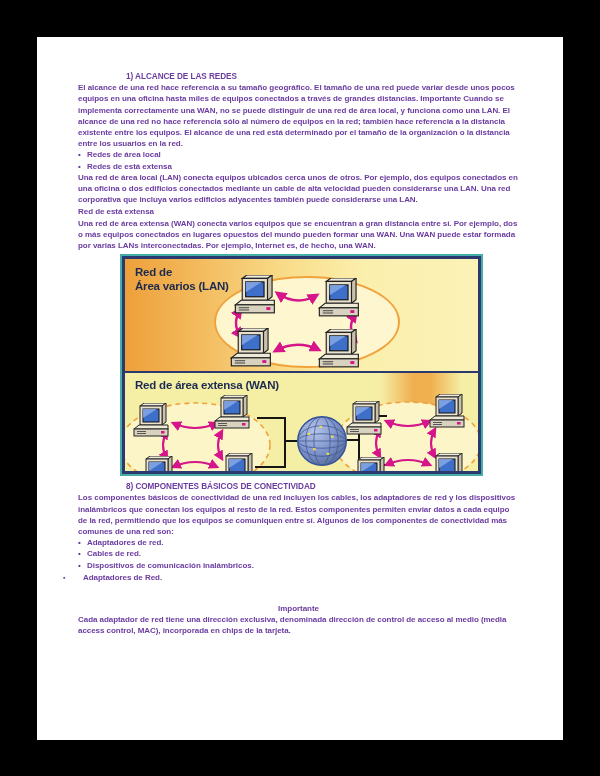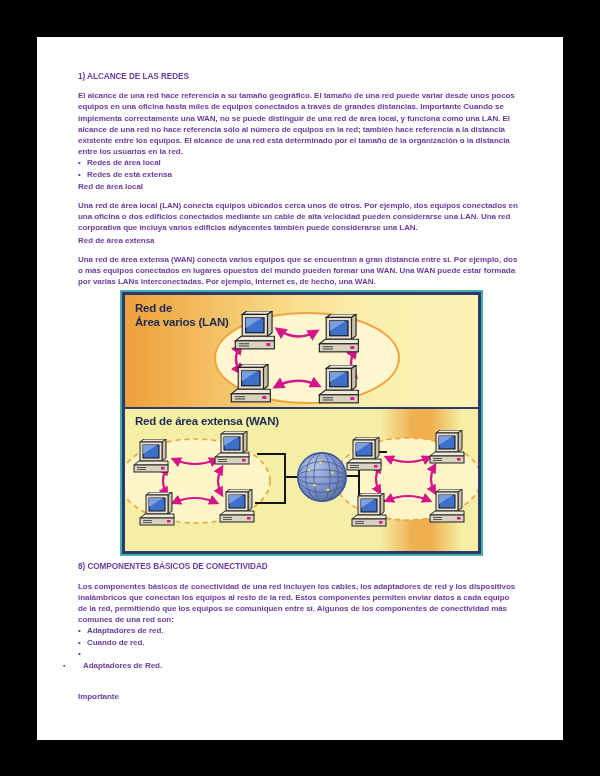--- a/index.html
+++ b/index.html
@@ -8,52 +8,52 @@
 
   .paper {
     position:absolute; left:37px; top:37px; width:526px; height:703px;
     background:#ffffff;
   }
   .content {
     position:absolute; left:41px; top:34px; width:441px;
     color:#6B3CA0; font-weight:bold; font-size:8px; line-height:11.2px;
     letter-spacing:-0.05px;
   }
-  .h1 { font-size:8.2px; }
+  .h1 { font-size:8.2px;margin-left:48px; }
   .para { margin-top:5px; }
-  .tight { margin-top:8px; }
+  .tight { margin-top:0; }
   .bullet { display:flex; }
   .bullet .dot { width:9px; flex:0 0 9px; }
   .subhead { margin-top:1px; }
 
   .figure {
     margin:5px 0 0 44px; width:359px;
     border:3px solid #2B3A6E; outline:2px solid #47ADA9;
     background:#3b82f6;
   }
   .lan-panel {
     position:relative; height:112px; overflow:hidden;
     background:linear-gradient(90deg,#EEA03A 0%,#F3BC5F 22%,#F9DF8E 48%,#FBEFAD 68%,#FBF2B6 100%);
   }
   .panel-divider { height:2px; background:#2B3A6E; }
-  .wan-panel { position:relative; height:142px; overflow:hidden; background:#F5EFA6; }
+  .wan-panel { position:relative; height:98px; overflow:hidden; background:#F5EFA6; }
   .wan-grad {
     position:absolute; left:255px; top:0; width:82px; height:100%;
     background:linear-gradient(90deg, rgba(238,160,58,0) 0%, rgba(238,160,58,0.8) 40%, rgba(238,160,58,0.8) 62%, rgba(238,160,58,0) 100%);
   }
   .panel-title {
     position:absolute; left:10px; top:7px;
     color:#1B2A52; font-size:11.5px; line-height:13.5px; font-weight:bold;
     letter-spacing:-0.2px; white-space:nowrap;
   }
   svg.layer { position:absolute; left:0; top:0; }
 
   .sub-bullet { display:flex; margin-left:-15px; margin-top:1px; }
   .sub-bullet .sq { width:20px; flex:0 0 20px; font-size:7px; }
-  .note-h { margin-top:20px; }
+  .note-h { margin-top:20px;text-align:center; }
 </style>
 </head>
 <body>
 
 <svg width="0" height="0" style="position:absolute">
   <defs>
     <marker id="ah" viewBox="0 0 8 8" markerWidth="5" markerHeight="5" refX="6" refY="4" orient="auto-start-reverse">
       <path d="M0,0 L8,4 L0,8 Z" fill="#D6158A"></path>
     </marker>
     <symbol id="pc" viewBox="0 0 40 34">
@@ -107,24 +107,23 @@
       <div class="bullet">
         <span class="dot">•</span>
         <span>Redes de área local</span>
       </div>
       <div class="bullet">
         <span class="dot">•</span>
         <span>Redes de está extensa</span>
       </div>
     </div>
 
-    <div class="subhead">Red de área local</div>
     <p class="tight">Una red de área local (LAN) conecta equipos ubicados cerca unos de otros. Por ejemplo, dos equipos conectados en una oficina o dos edificios conectados mediante un cable de alta velocidad pueden considerarse una LAN. Una red corporativa que incluya varios edificios adyacentes también puede considerarse una LAN.</p>
 
-    <div class="subhead">Red de área extensa</div>
+    <div class="subhead">Red de está extensa</div>
     <p class="tight">Una red de área extensa (WAN) conecta varios equipos que se encuentran a gran distancia entre sí. Por ejemplo, dos o más equipos conectados en lugares opuestos del mundo pueden formar una WAN. Una WAN puede estar formada por varias LANs interconectadas. Por ejemplo, Internet es, de hecho, una WAN.</p>
 
     <div class="figure">
 
       <div class="lan-panel">
         <svg class="layer" width="353" height="112" viewBox="0 0 353 112">
           <ellipse cx="182" cy="63" rx="92" ry="45" fill="#FDF6CE" stroke="#F0A23C" stroke-width="2"></ellipse>
           <g stroke="#D6158A" stroke-width="2.4" fill="none" marker-start="url(#ah)" marker-end="url(#ah)">
             <path d="M152,34 Q172,48 192,36"></path>
             <path d="M116,50 Q106,64 116,78"></path>
@@ -186,28 +185,30 @@
     <div class="h1" style="margin-top:7px">8) COMPONENTES BÁSICOS DE CONECTIVIDAD</div>
     <p class="tight">Los componentes básicos de conectividad de una red incluyen los cables, los adaptadores de red y los dispositivos inalámbricos que conectan los equipos al resto de la red. Estos componentes permiten enviar datos a cada equipo de la red, permitiendo que los equipos se comuniquen entre sí. Algunos de los componentes de conectividad más comunes de una red son:</p>
 
     <div>
       <div class="bullet">
         <span class="dot">•</span>
         <span>Adaptadores de red.</span>
       </div>
       <div class="bullet">
         <span class="dot">•</span>
-        <span>Cuando de red.</span>
-      </div>
-      <div class="bullet">
-        <span class="dot">•</span>
+        <span>Cables de red.</span>
+      </div>
+      <div class="bullet">
+        <span class="dot">•</span>
+        <span>Dispositivos de comunicación inalámbricos.</span>
       </div>
     </div>
 
     <div class="sub-bullet">
       <span class="sq">▪</span>
       <span>Adaptadores de Red.</span>
     </div>
 
     <div class="note-h">Importante</div>
+    <p class="tight">Cada adaptador de red tiene una dirección exclusiva, denominada dirección de control de acceso al medio (media access control, MAC), incorporada en chips de la tarjeta.</p>
 
   </div>
 </div>
 
 </body></html>

